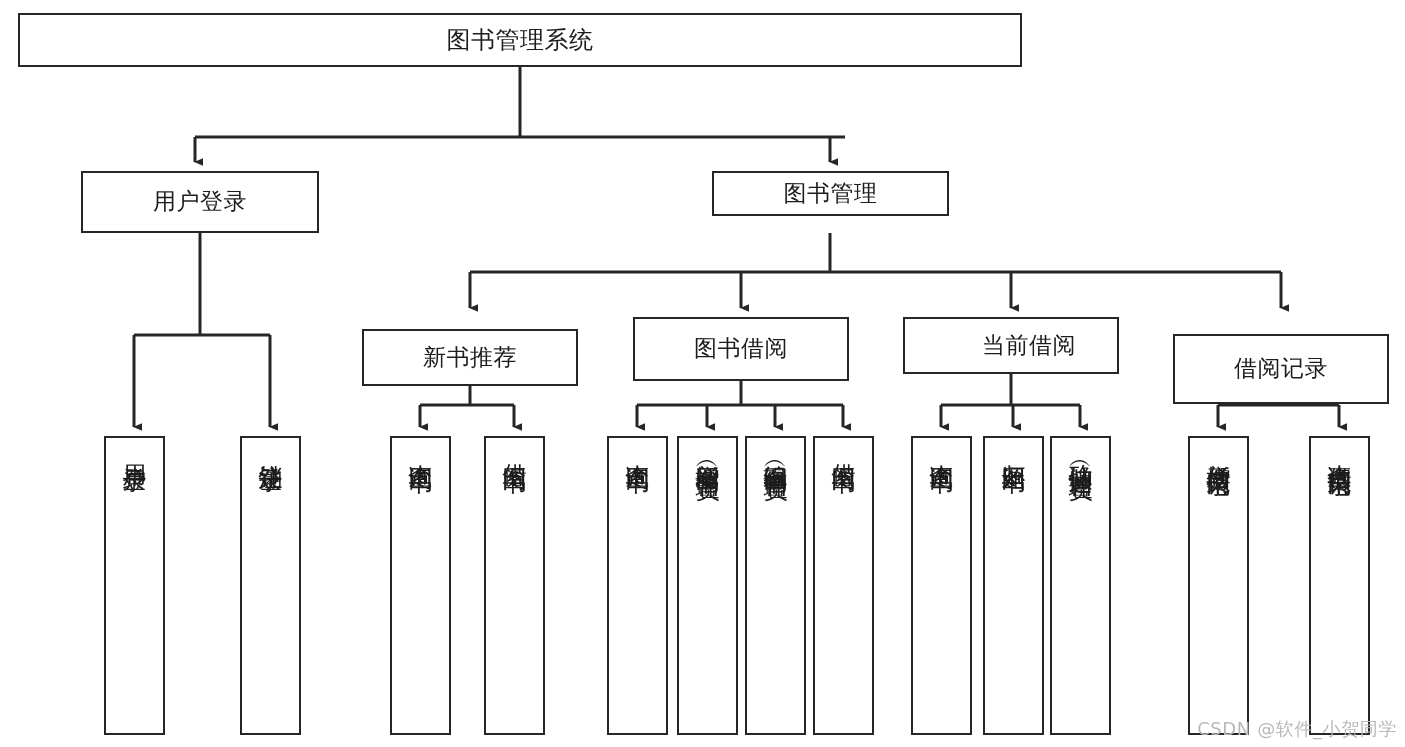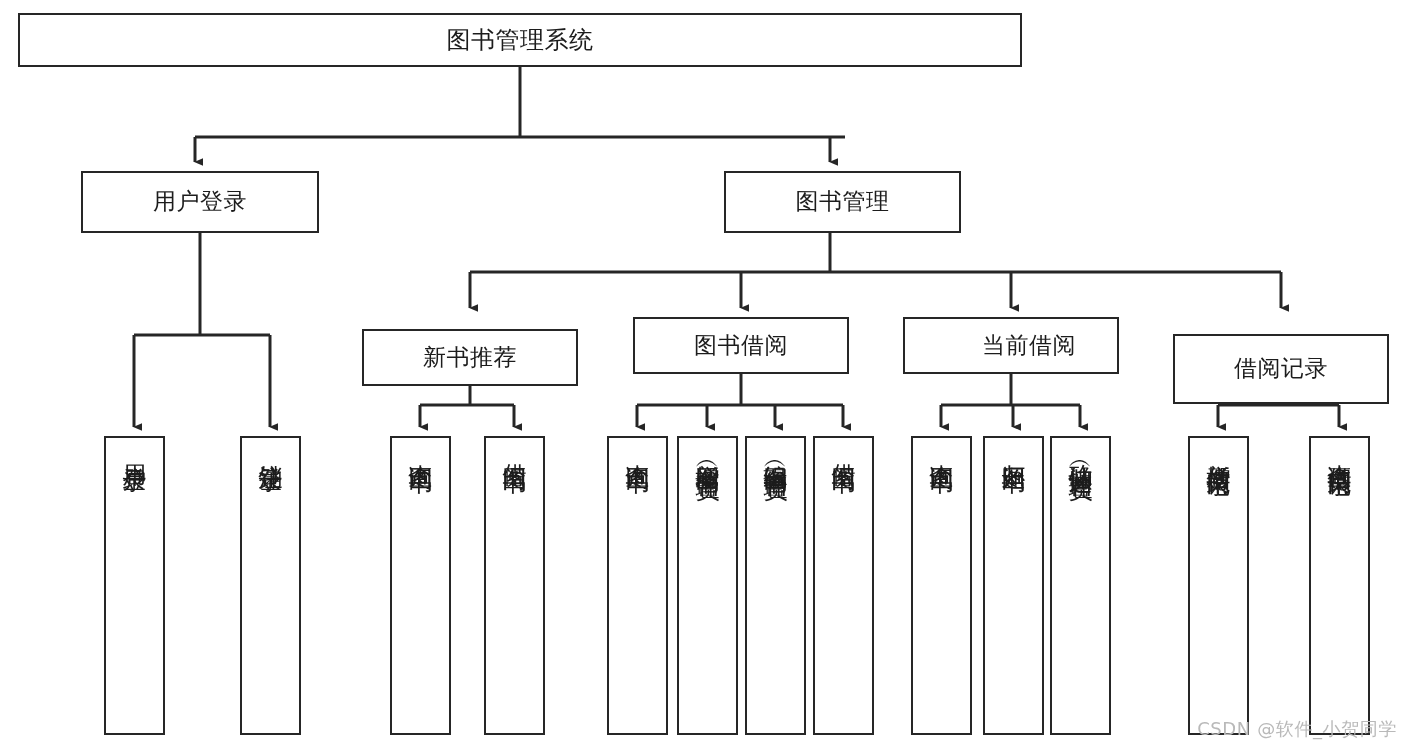--- a/index.html
+++ b/index.html
@@ -132,28 +132,28 @@
     </g>
   </svg>
 
   <div class="node h root" style="left:18px; top:13px; width:1004px; height:54px;">
     <span class="label">图书管理系统</span>
   </div>
 
   <div class="node h" style="left:81px; top:171px; width:238px; height:62px;">
     <span class="label">用户登录</span>
   </div>
-  <div class="node h" style="left:712px; top:171px; width:237px; height:62px;margin-left:12px;">
+  <div class="node h" style="left:712px; top:171px; width:237px; height:45px;">
     <span class="label">图书管理</span>
   </div>
 
   <div class="node h" style="left:362px; top:317px; width:216px; height:57px;margin-top:12px;">
     <span class="label">新书推荐</span>
   </div>
-  <div class="node h" style="left:633px; top:317px; width:216px; height:57px;">
+  <div class="node h" style="left:633px; top:317px; width:216px; height:64px;">
     <span class="label">图书借阅</span>
   </div>
   <div class="node h" style="left:903px; top:317px; width:216px; height:57px;padding-left:36px;">
     <span class="label">当前借阅</span>
   </div>
   <div class="node h" style="left:1173px; top:334px; width:216px; height:70px;">
     <span class="label">借阅记录</span>
   </div>
 
   <div class="node v" style="left:104px; top:436px; width:61px; height:299px;">

